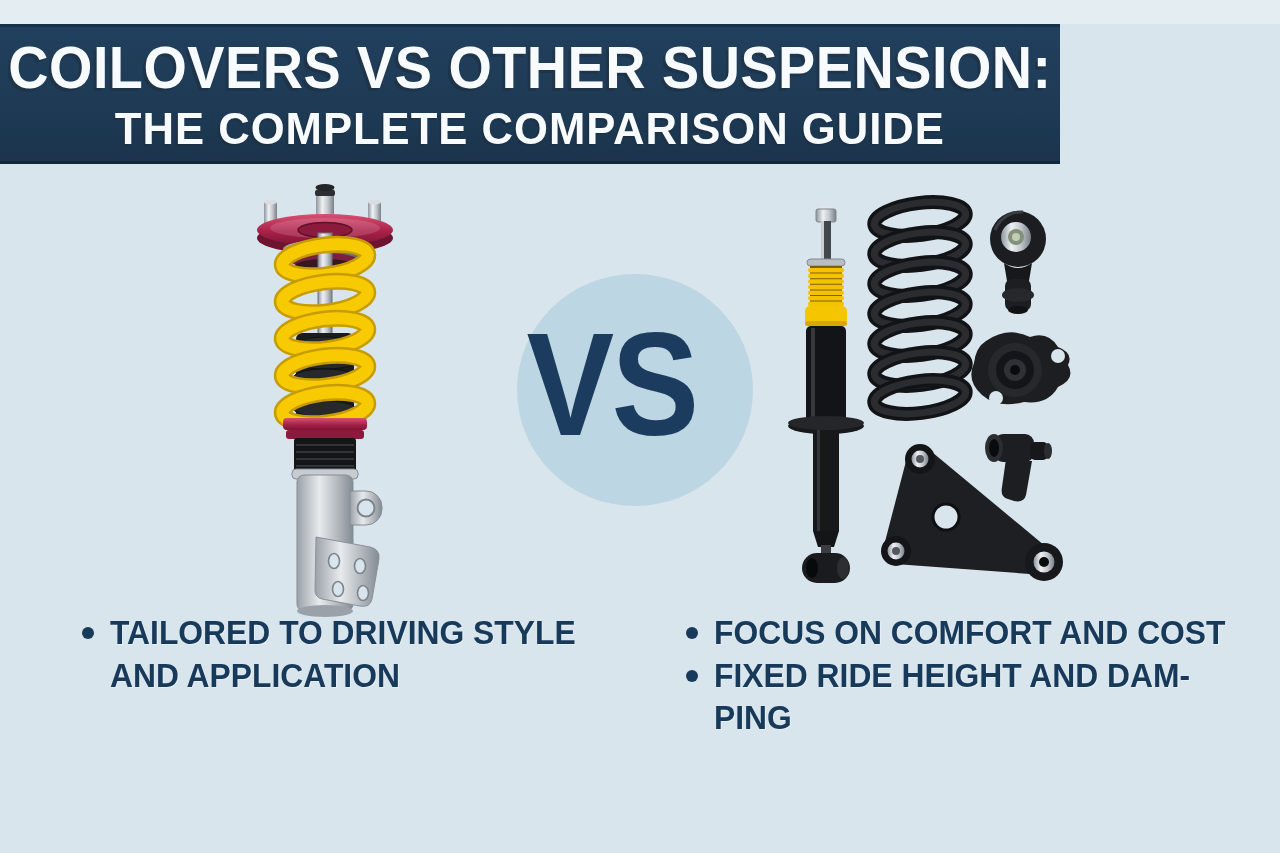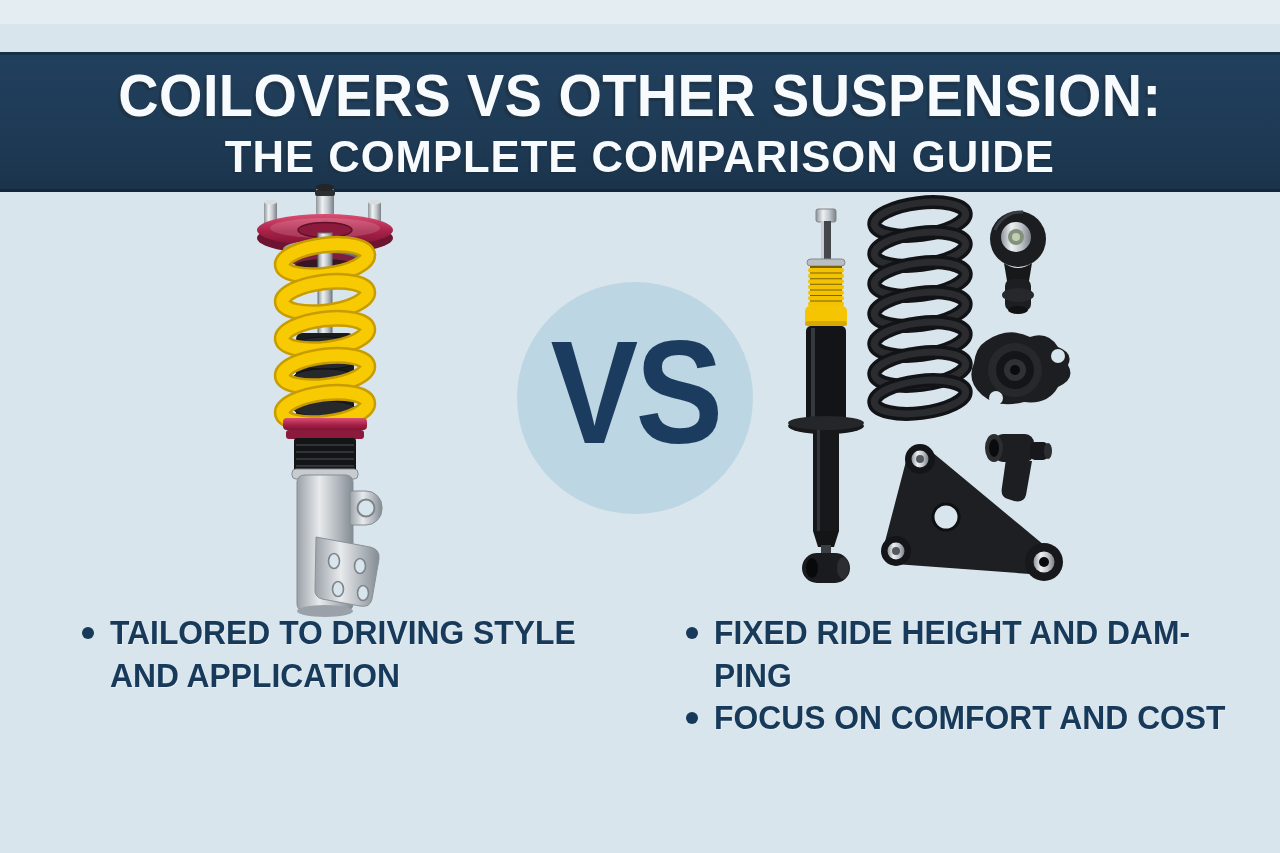--- a/index.html
+++ b/index.html
@@ -3,39 +3,39 @@
 <meta charset="utf-8">
 <style>
   html,body{margin:0;padding:0;background:#9fb2bf;}
   .canvas{
     position:relative;width:1280px;height:853px;overflow:hidden;
     background:var(--background,#d9e5ec);
     font-family:"Liberation Sans",sans-serif;
   }
   .top-strip{position:absolute;left:0;top:0;width:1280px;height:24px;background:var(--top-strip,#e3edf2);}
   .banner{
-    position:absolute;left:0;top:24px;width:1280px;height:140px;box-sizing:border-box;
+    position:absolute;left:0;top:24px;width:1060px;height:140px;box-sizing:border-box;
     background:linear-gradient(180deg,#21405d 0%,var(--banner,#1e3a55) 60%,#1b344c 100%);
     border-top:3px solid #16324b;border-bottom:3px solid var(--banner-border,#10273c);
-    display:flex;flex-direction:column;align-items:center;justify-content:center;margin-top:28px;
+    display:flex;flex-direction:column;align-items:center;justify-content:center;
   }
   .banner .title{
     font-size:60px;font-weight:bold;line-height:1.02;color:var(--title-text,#f8fbfd);
     transform:scaleX(.93);letter-spacing:.5px;white-space:nowrap;
     text-shadow:-3px 3px 0 rgba(30,44,58,.5);
   }
   .banner .subtitle{
     font-size:45px;font-weight:bold;line-height:1;color:var(--title-text,#f8fbfd);
     transform:scaleX(.97);letter-spacing:1px;margin-top:7px;white-space:nowrap;
     text-shadow:-2px 2px 0 rgba(30,44,58,.5);
   }
   .vs-badge{
-    position:absolute;left:517px;top:282px;width:236px;height:232px;border-radius:50%;
+    position:absolute;left:517px;top:274px;width:236px;height:232px;border-radius:50%;
     background:var(--vs-circle,#bdd6e3);
-    display:flex;align-items:center;justify-content:center;
+    display:flex;align-items:center;justify-content:flex-start;
   }
   .vs-badge span{
     font-size:146px;font-weight:bold;color:var(--vs-text,#1c3c5f);
     transform:scaleX(.9);letter-spacing:-3px;padding-bottom:10px;
   }
   .figure{position:absolute;}
   #fig-coilover{left:230px;top:175px;}
   #fig-parts{left:780px;top:195px;}
   .list{
     position:absolute;top:612px;margin:0;padding:0;list-style:none;
@@ -260,22 +260,22 @@
     <li>
       <span class="dot"></span>
       <span class="txt">TAILORED TO DRIVING STYLE
 AND APPLICATION</span>
     </li>
   </ul>
 
   <ul id="list-right" class="list">
     <li>
       <span class="dot"></span>
+      <span class="txt">FOCUS ON COMFORT AND COST</span>
+    </li>
+    <li>
+      <span class="dot"></span>
       <span class="txt">FIXED RIDE HEIGHT AND DAM-
 PING</span>
     </li>
-    <li>
-      <span class="dot"></span>
-      <span class="txt">FOCUS ON COMFORT AND COST</span>
-    </li>
   </ul>
 
 </div>
 
 </body></html>

